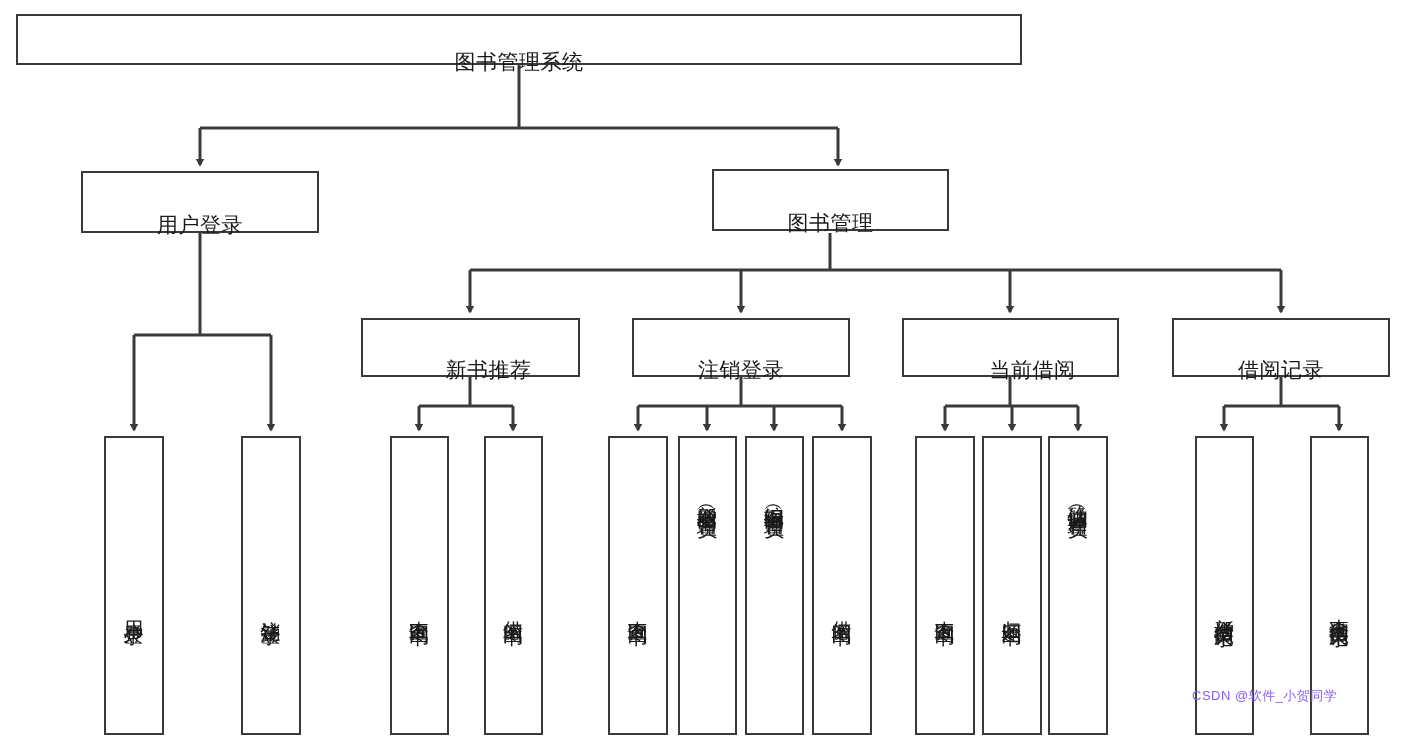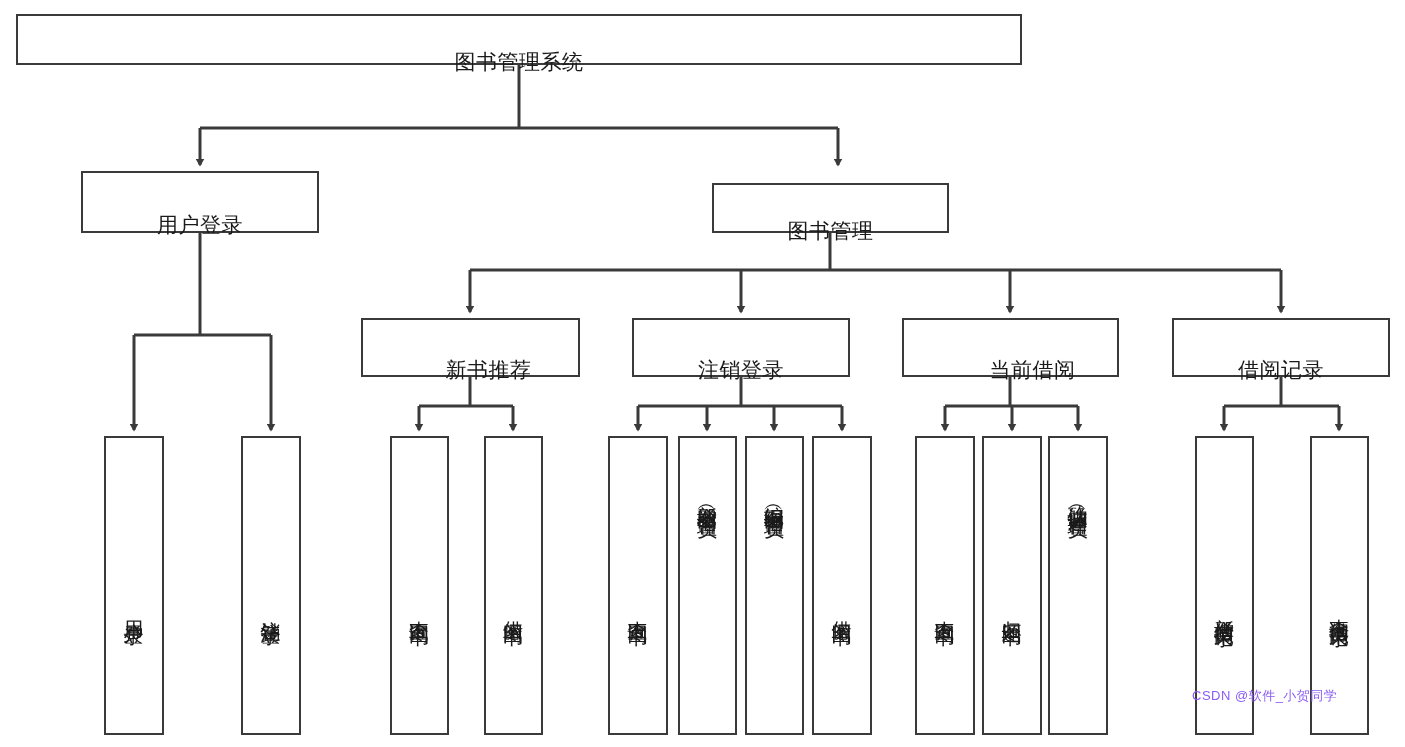--- a/index.html
+++ b/index.html
@@ -129,21 +129,21 @@
     </g>
   </svg>
 
   <div class="node" style="left:16px;top:14px;width:1006px;height:51px;">
     <span class="node-label">图书管理系统</span>
   </div>
 
   <div class="node" style="left:81px;top:171px;width:238px;height:62px;">
     <span class="node-label">用户登录</span>
   </div>
-  <div class="node" style="left:712px;top:183px;width:237px;height:50px;">
+  <div class="node" style="left:712px;top:169px;width:237px;height:62px;">
     <span class="node-label">图书管理</span>
   </div>
 
   <div class="node" style="left:361px;top:318px;width:219px;height:59px;padding-left:36px;">
     <span class="node-label">新书推荐</span>
   </div>
   <div class="node" style="left:632px;top:318px;width:218px;height:59px;">
     <span class="node-label">注销登录</span>
   </div>
   <div class="node" style="left:902px;top:318px;width:217px;height:59px;padding-left:44px;">

